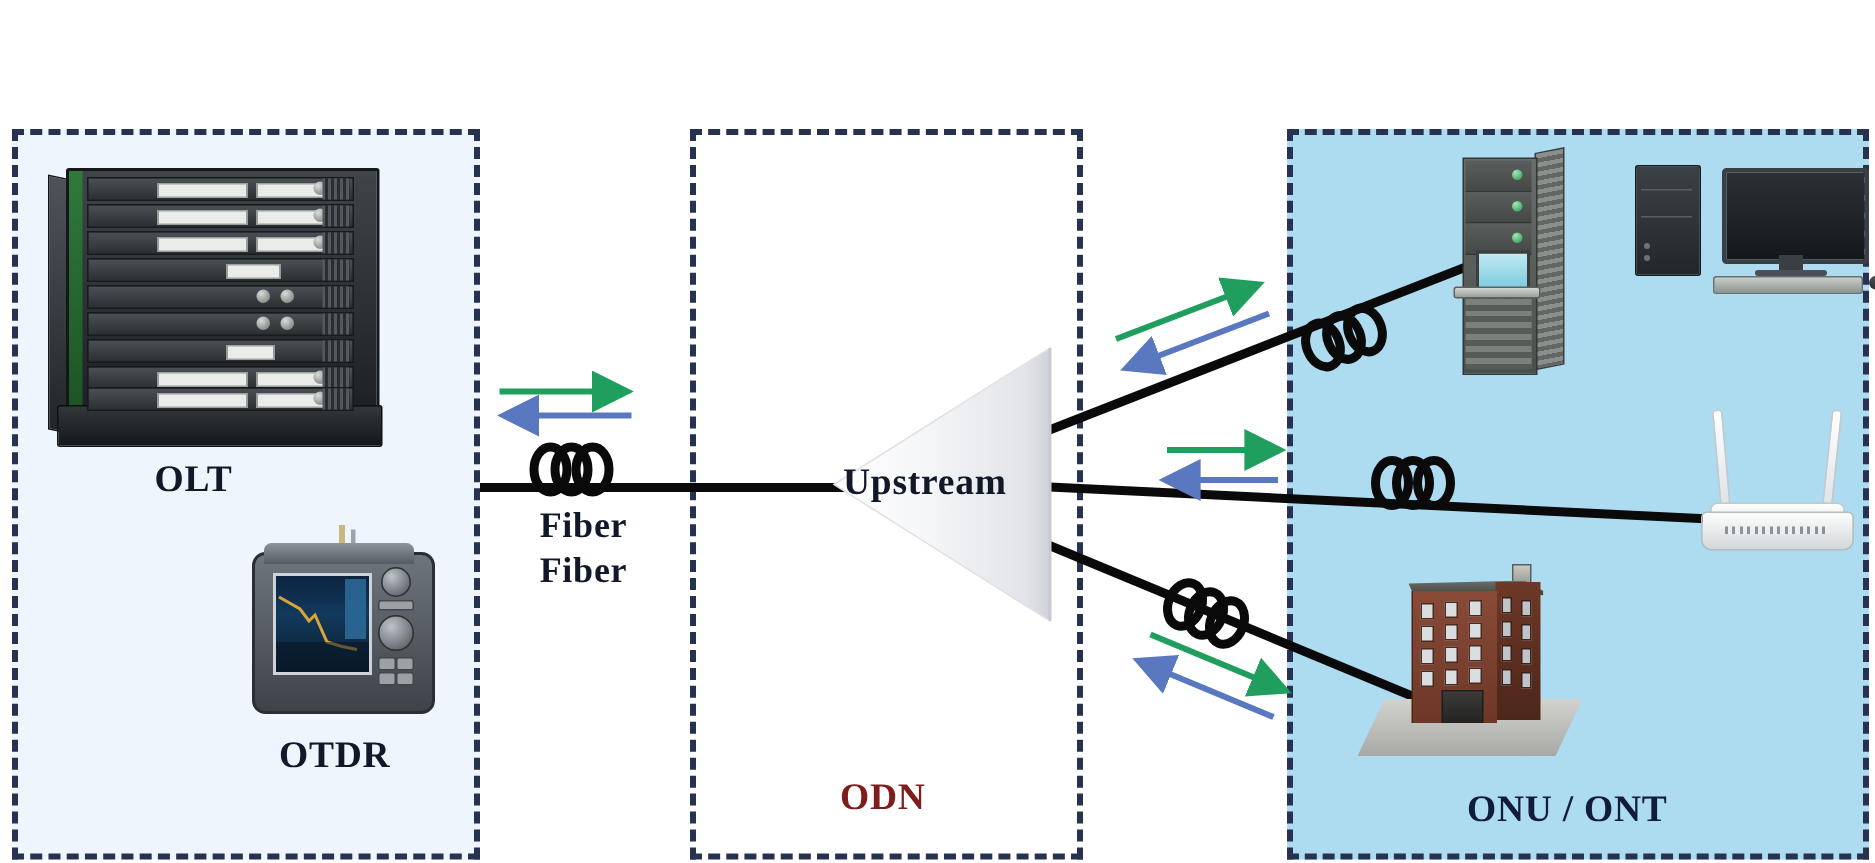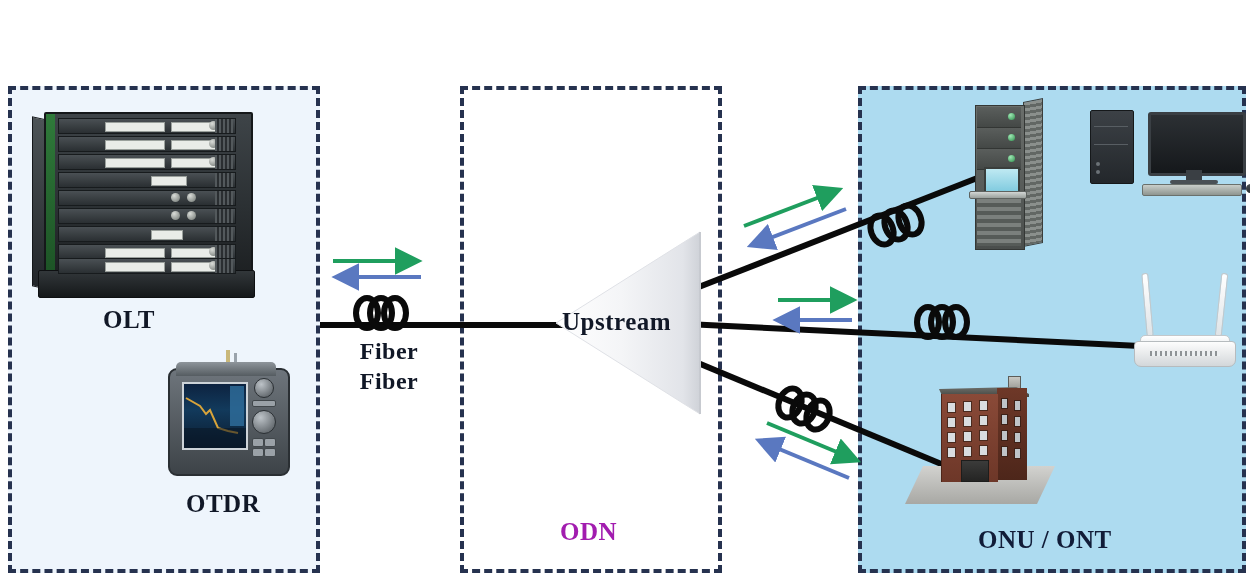--- a/index.html
+++ b/index.html
@@ -23,21 +23,21 @@
               border-right:14px solid #5a78c0;}
 
   
   .zone{border:4px dashed #26324f;box-sizing:border-box;}
   #zone-olt{left:8px;top:86px;width:312px;height:487px;background:#eef5fc;}
   #zone-odn{left:460px;top:86px;width:262px;height:487px;background:#ffffff;}
   #zone-onu{left:858px;top:86px;width:388px;height:487px;background:#addbf0;}
 
   .zone-label{position:absolute;font-weight:bold;font-size:25px;color:#111827;
               font-family:"Liberation Serif",serif;letter-spacing:.5px;white-space:nowrap;}
-  #label-odn{left:560px;top:518px;color:#a21caf;}
+  #label-odn{left:560px;top:518px;color:#7f1d1d;}
   #label-onu{left:978px;top:526px;color:#111c38;}
   #label-olt{left:103px;top:306px;}
   #label-otdr{left:186px;top:490px;}
   #label-fiber{left:344px;top:336px;font-size:24px;line-height:30px;text-align:center;width:90px;}
   #label-splitter{left:562px;top:308px;font-size:25px;}
 
   
   #links{left:0;top:0;width:1250px;height:575px;}
 
   

